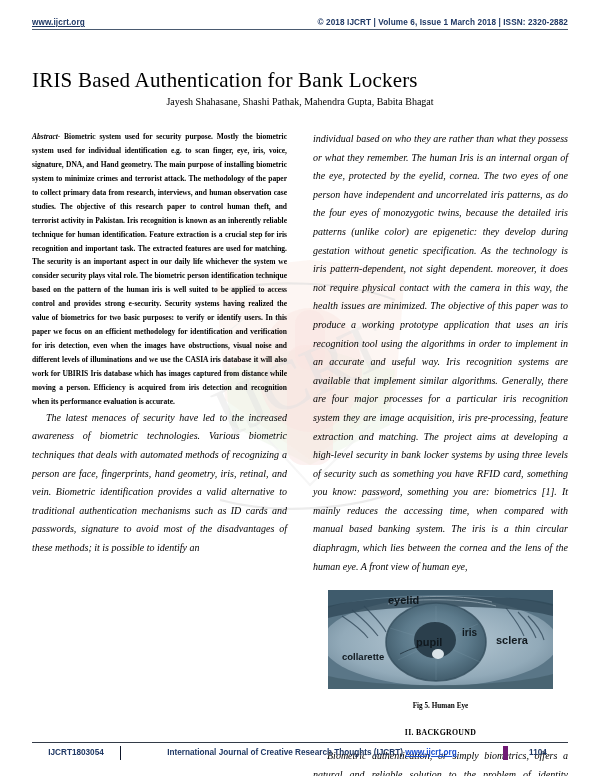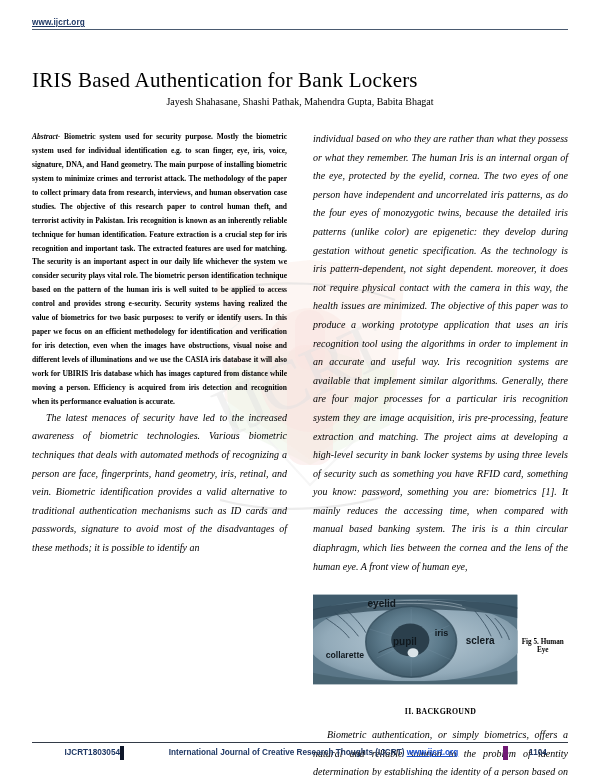--- a/index.html
+++ b/index.html
@@ -135,21 +135,21 @@
     font-variant: small-caps;
     text-transform: none;
   }
   h2.section.tight { margin: 18px 0 10px 0; }
 
   
   .figure {
     margin: 14px 0 0 0;
     width: 100%;
     display: flex;
-    flex-direction: row;
+    flex-direction: column;
     align-items: center;
   }
   .eye-img {
     width: 225px;
     height: 99px;
     display: block;
     border: 0;
   }
   .fig-caption {
     margin-top: 13px;
@@ -171,22 +171,22 @@
   .footer-row {
     display: flex;
     align-items: center;
     font-size: 8.2px;
     font-weight: bold;
     color: #1F3864;
     height: 20px;
   }
   .footer-code {
     width: 88px;
-    text-align: right;
-    border-right: 4px solid #0f172a;
+    text-align: center;
+    border-right: 1px solid #0f172a;
     line-height: 14px;
   }
   .footer-mid {
     flex: 1;
     text-align: center;
     border-right: 5px solid #701a75;
     line-height: 14px;
   }
   .footer-mid .flink {
     color: #1a4fd0;
@@ -218,20 +218,21 @@
         <path d="M30 40 C70 30 150 30 200 50"></path>
         <path d="M25 250 C80 265 160 260 205 240"></path>
       </g>
       <text x="115" y="150" font-family="Liberation Serif, serif" font-size="70" fill="#9a9a9a" opacity="0.45" text-anchor="middle" transform="rotate(-25 115 150)">IJCRT</text>
     </svg>
   </div>
 
   <div class="header">
     <div class="header-row">
       <span class="header-left">www.ijcrt.org</span>
+      <span class="header-right">© 2018 IJCRT | Volume 6, Issue 1 March 2018 | ISSN: 2320-2882</span>
     </div>
     <div class="header-rule"></div>
   </div>
 
   <h1 class="title">IRIS Based Authentication for Bank Lockers</h1>
   <div class="authors">Jayesh Shahasane, Shashi Pathak, Mahendra Gupta, Babita Bhagat</div>
 
   <div class="col col-left">
     <p class="abstract"><span class="lead">Abstract-</span><span> Biometric system used for security purpose. Mostly the biometric system used for individual identification e.g. to scan finger, eye, iris, voice, signature, DNA, and Hand geometry. The main purpose of installing biometric system to minimize crimes and terrorist attack. The methodology of the paper to collect primary data from research, interviews, and human observation case studies. The objective of this research paper to control human theft, and terrorist activity in Pakistan. Iris recognition is known as an inherently reliable technique for human identification. Feature extraction is a crucial step for iris recognition and important task. The extracted features are used for matching. The security is an important aspect in our daily life whichever the system we consider security plays vital role. The biometric person identification technique based on the pattern of the human iris is well suited to be applied to access control and provides strong e-security. Security systems having realized the value of biometrics for two basic purposes: to verify or identify users. In this paper we focus on an efficient methodology for identification and verification for iris detection, even when the images have obstructions, visual noise and different levels of illuminations and we use the CASIA iris database it will also work for UBIRIS Iris database which has images captured from distance while moving a person. Efficiency is acquired from iris detection and recognition when its performance evaluation is accurate.</span></p>
 

